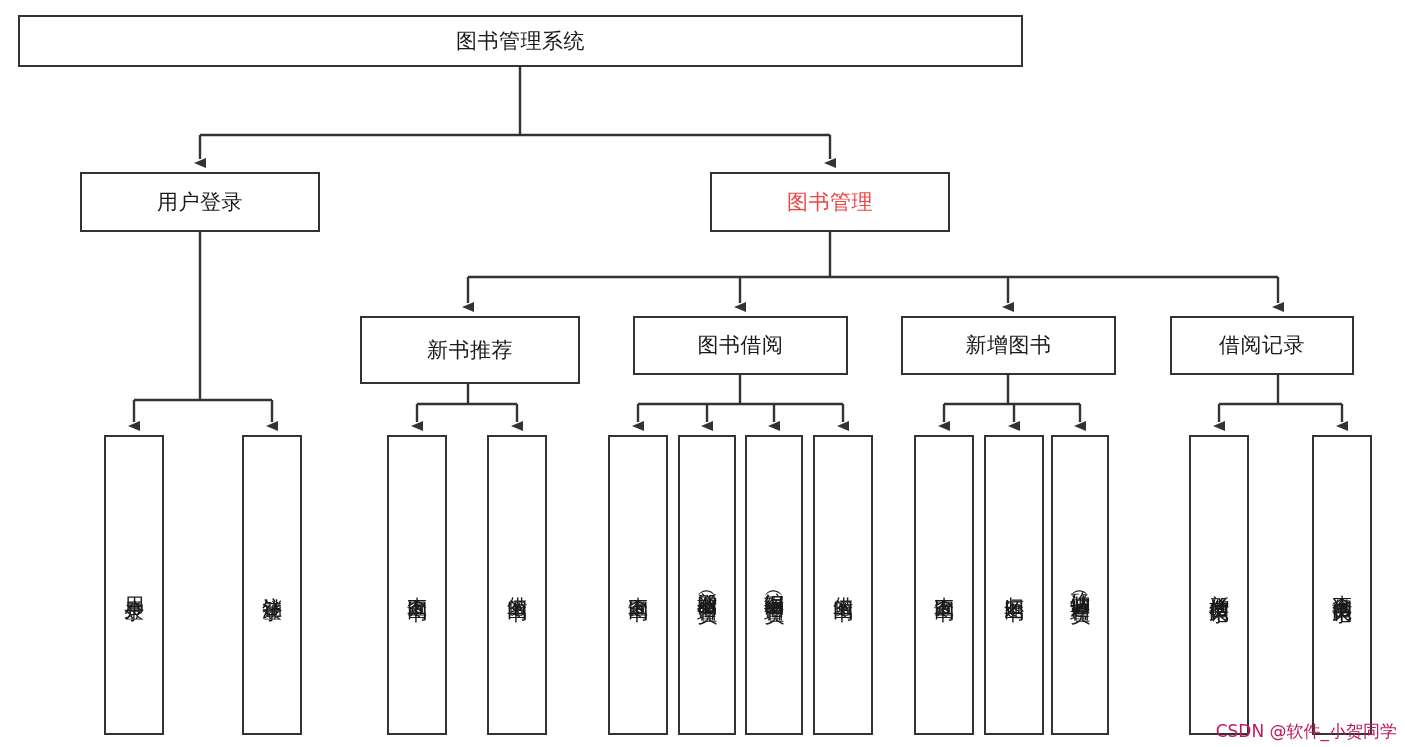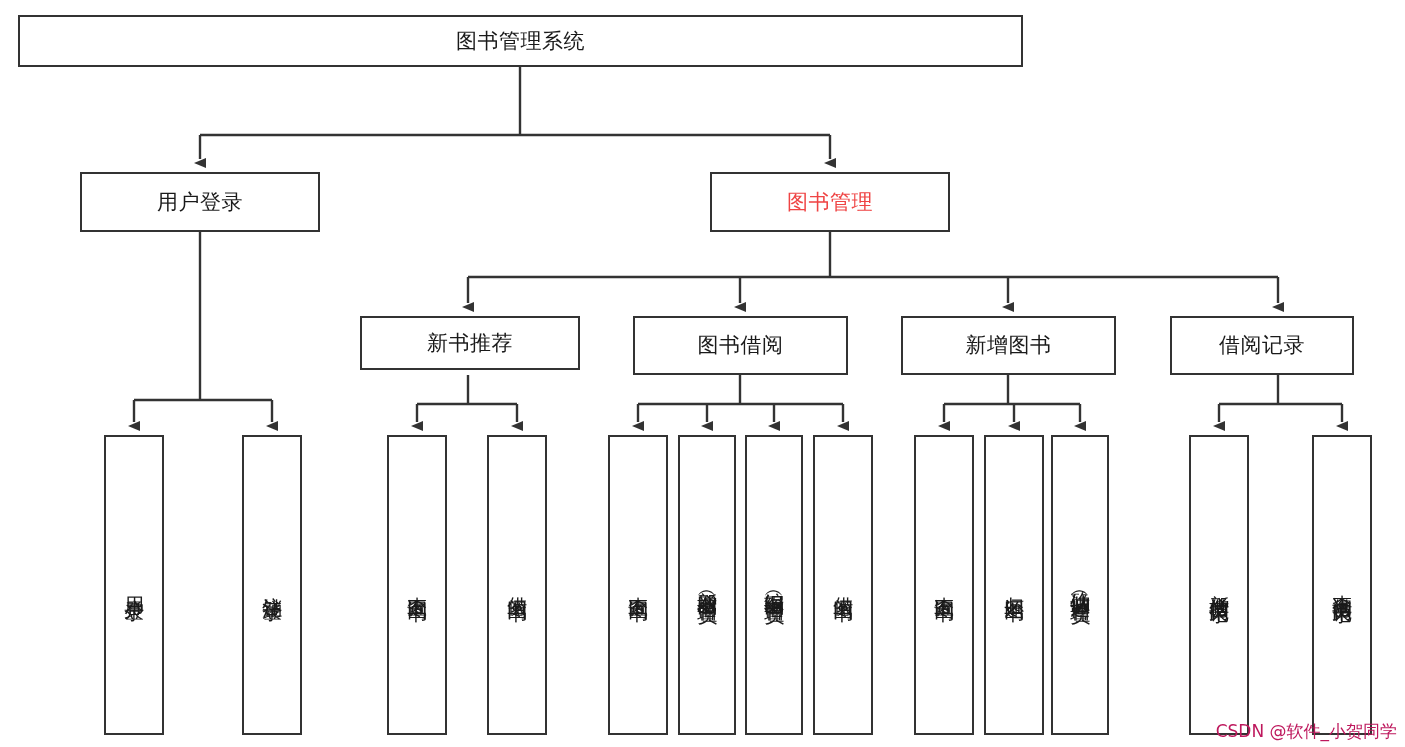--- a/index.html
+++ b/index.html
@@ -113,21 +113,21 @@
   <div id="nodes">
       <div class="node" style="left: 18px; top: 15px; width: 1005px; height: 52px; border-color: rgb(51, 51, 51); background: rgb(255, 255, 255);">
         <span class="label" style="color: rgb(26, 26, 26);">图书管理系统</span>
       </div>
       <div class="node" style="left: 80px; top: 172px; width: 240px; height: 60px; border-color: rgb(51, 51, 51); background: rgb(255, 255, 255);">
         <span class="label" style="color: rgb(26, 26, 26);">用户登录</span>
       </div>
       <div class="node" style="left: 710px; top: 172px; width: 240px; height: 60px; border-color: rgb(51, 51, 51); background: rgb(255, 255, 255);">
         <span class="label" style="color: #ef4444;">图书管理</span>
       </div>
-      <div class="node" style="left: 360px; top: 316px; width: 220px; height: 54px; border-color: rgb(51, 51, 51); background: rgb(255, 255, 255);">
+      <div class="node" style="left: 360px; top: 316px; width: 220px; height: 68px; border-color: rgb(51, 51, 51); background: rgb(255, 255, 255);">
         <span class="label" style="color: rgb(26, 26, 26);">新书推荐</span>
       </div>
       <div class="node" style="left: 633px; top: 316px; width: 215px; height: 59px; border-color: rgb(51, 51, 51); background: rgb(255, 255, 255);">
         <span class="label" style="color: rgb(26, 26, 26);">图书借阅</span>
       </div>
       <div class="node" style="left: 901px; top: 316px; width: 215px; height: 59px; border-color: rgb(51, 51, 51); background: rgb(255, 255, 255);">
         <span class="label" style="color: rgb(26, 26, 26);">新增图书</span>
       </div>
       <div class="node" style="left: 1170px; top: 316px; width: 184px; height: 59px; border-color: rgb(51, 51, 51); background: rgb(255, 255, 255);">
         <span class="label" style="color: rgb(26, 26, 26);">借阅记录</span>

